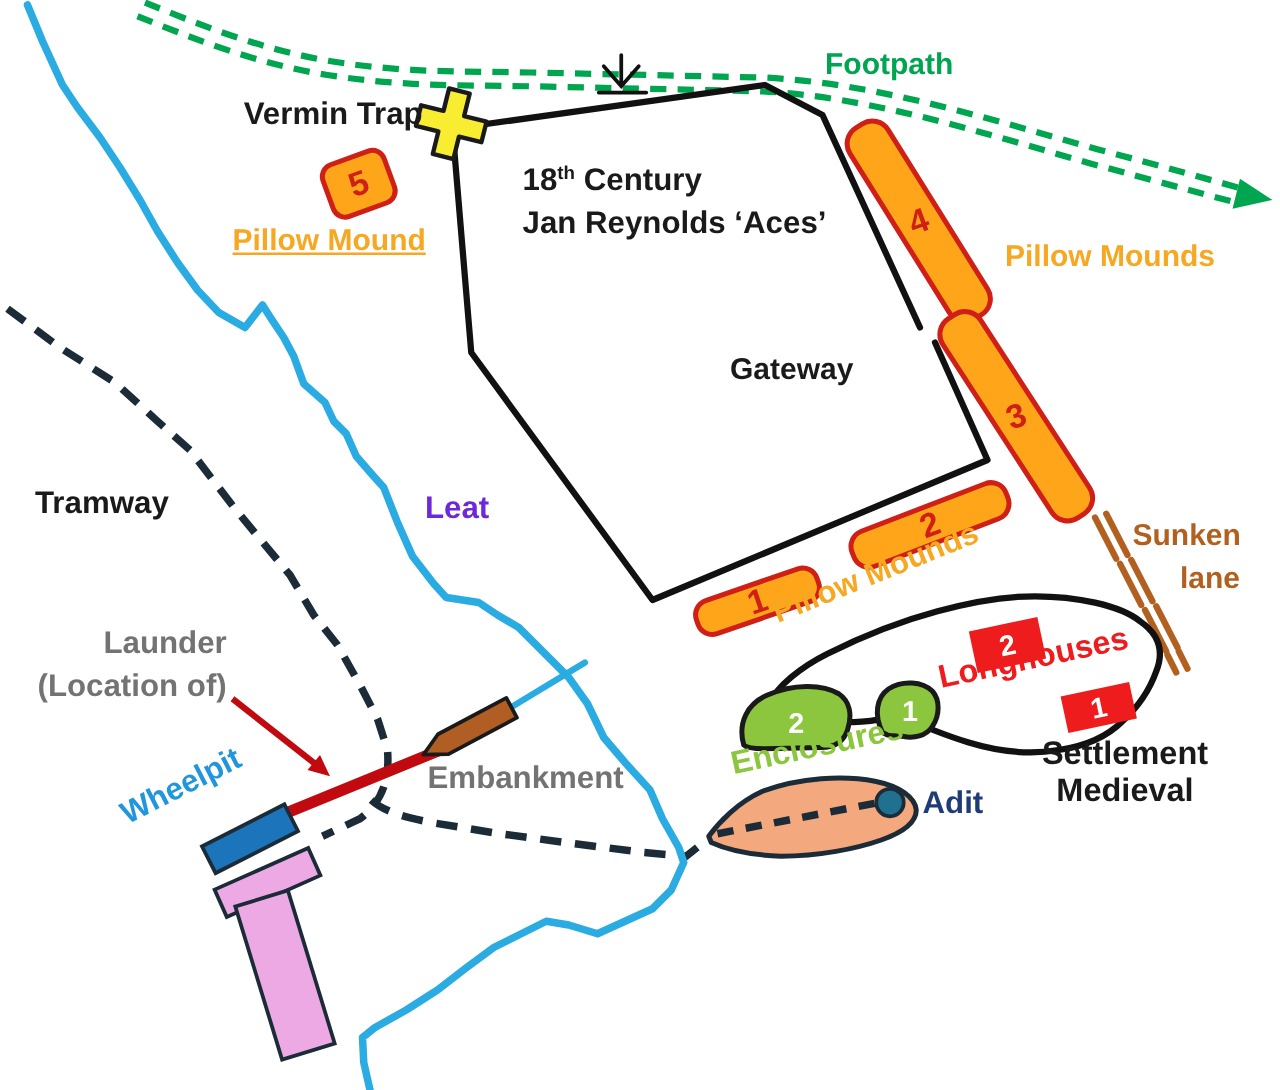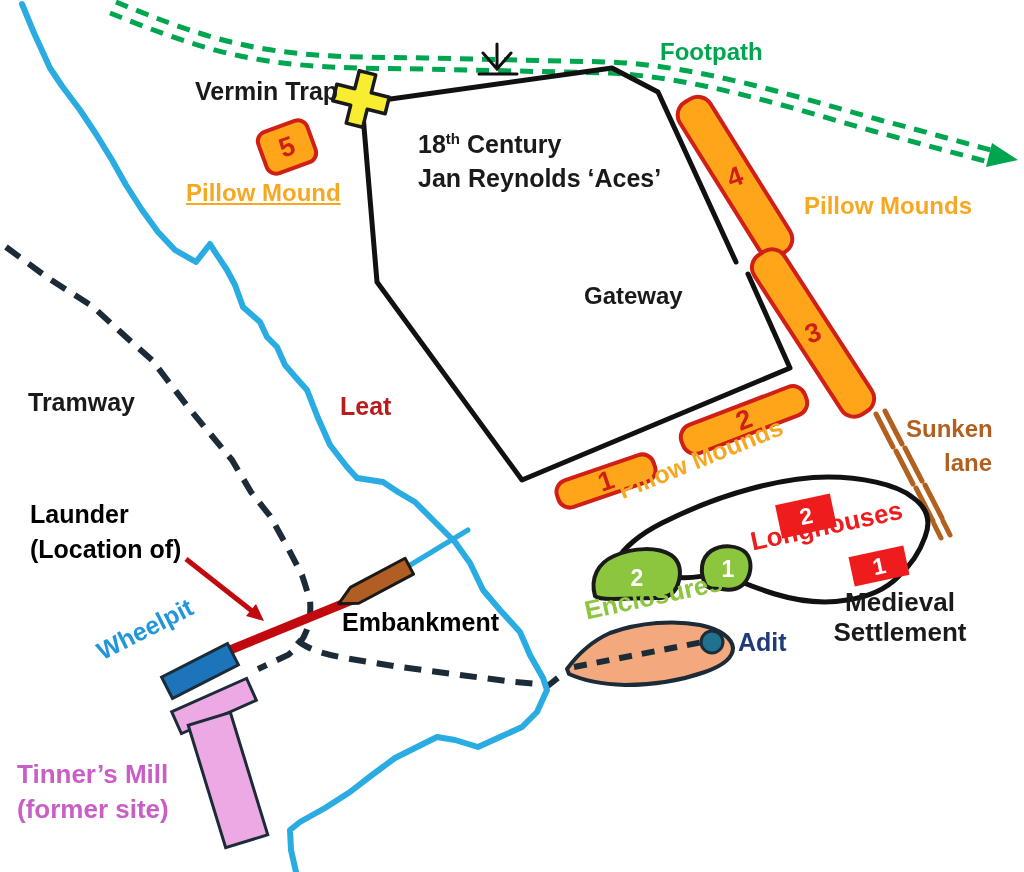--- a/index.html
+++ b/index.html
@@ -7,24 +7,24 @@
     position:relative;width:1024px;height:872px;background:#ffffff;
     font-family:"Liberation Sans",sans-serif;overflow:hidden;
   }
   .canvas svg{position:absolute;left:0;top:0;}
   .lbl{position:absolute;font-weight:700;font-size:24px;white-space:nowrap;line-height:1.15;}
   .black{color:#1a1a1a;}
   .golden{color:#F7A823;}
   .fgreen{color:#00A550;}
   .lgreen{color:#8CC63F;}
   .lred{color:#EE1C1C;}
-  .dred{color:#000000;}
+  .dred{color:#737373;text-align:right;}
   .brown{color:#B2601F;}
   .navy{color:#1F3C78;}
-  .lblue{color:#b91c1c;}
+  .lblue{color:#6d28d9;}
   .wblue{color:#2196DD;}
   .orchid{color:#C95FC6;}
   .fs25{font-size:25px;}
   .fs26{font-size:26px;}
   .enc-text{line-height:34px;}
   .enc-text sup{font-size:15px;}
   .sp-after{margin-left:7px;}
   .center{text-align:center;}
   svg text{font-family:"Liberation Sans",sans-serif;font-weight:700;text-anchor:middle;}
   .num-red{fill:#CF1F16;font-size:27px;}
@@ -153,32 +153,28 @@
 
   <div class="lbl black fs25" style="left:28px;top:388px;">Tramway</div>
   <div class="lbl lblue fs25" style="left:340px;top:392px;">Leat</div>
 
   <div class="lbl golden fs25" style="left:614px;top:478px;transform:rotate(-22deg);transform-origin:left top;">Pillow Mounds</div>
 
   <div class="lbl lred fs26" style="left:748px;top:528px;transform:rotate(-12deg);transform-origin:left top;">Longhouses</div>
   <div class="lbl lgreen fs26" style="left:582px;top:597px;transform:rotate(-12deg);transform-origin:left top;">Enclosures</div>
 
   <div class="lbl black fs26 center" style="left:810px;top:588px;width:180px;">
+    <div>Settlement</div>
     <div>Medieval</div>
-    <div>Settlement</div>
   </div>
 
   <div class="lbl navy fs25" style="left:738px;top:628px;">Adit</div>
 
   <div class="lbl dred fs25" style="left:30px;top:500px;">
     <div>Launder</div>
     <div style="margin-top:6px;">(Location of)</div>
   </div>
 
   <div class="lbl dred fs25" style="left:342px;top:608px;">Embankment</div>
   <div class="lbl wblue fs25" style="left:92px;top:640px;transform:rotate(-27deg);transform-origin:left top;">Wheelpit</div>
 
-  <div class="lbl orchid fs26" style="left:17px;top:760px;">
-    <div>Tinner’s Mill</div>
-    <div style="margin-top:5px;">(former site)</div>
-  </div>
 
 </div>
 
 </body></html>

